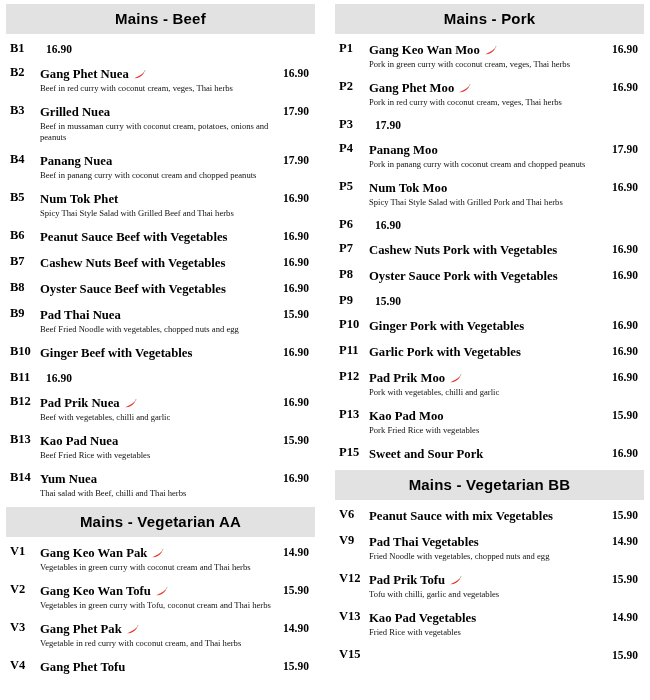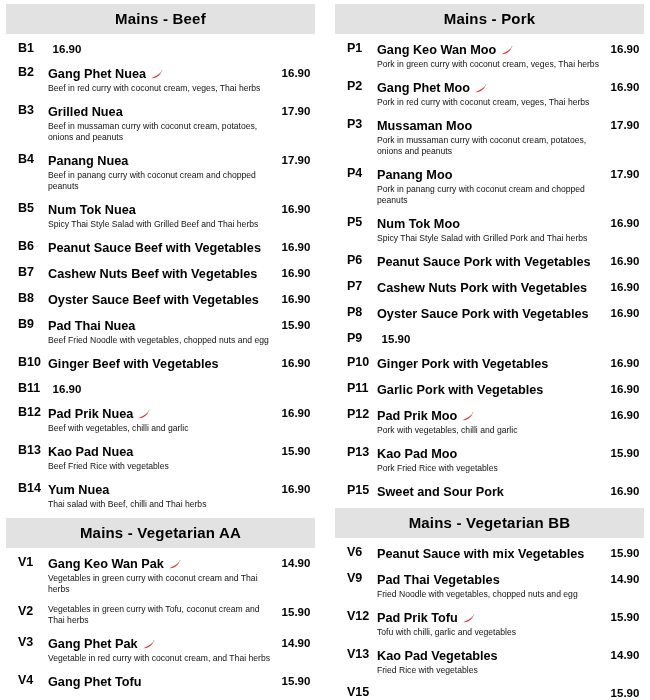--- a/index.html
+++ b/index.html
@@ -32,21 +32,22 @@
     font-weight: bold;
     padding: 6px 0 7px 0;
     margin: 4px 0 6px 0;
     letter-spacing: 0.2px;
   }
 
   .item {
     display: flex;
     flex-direction: row;
     align-items: flex-start;
-    margin: 0 0 8px 12px;
+    margin: 0 0 8px 4px;
+    font-family: Liberation Serif, serif;
   }
   .code {
     width: 30px;
     flex: 0 0 30px;
     font-size: 12.5px;
     font-weight: bold;
     padding-top: 1px;
     line-height: 14px;
   }
   .body {
@@ -118,21 +119,21 @@
         <div class="code">B4</div>
         <div class="body">
           <div><span class="name">Panang Nuea</span></div>
           <div class="desc">Beef in panang curry with coconut cream and chopped peanuts</div>
         </div>
         <div class="price">17.90</div>
       </div>
       <div class="item">
         <div class="code">B5</div>
         <div class="body">
-          <div><span class="name">Num Tok Nuea</span></div>
+          <div><span class="name">Num Tok Phet</span></div>
           <div class="desc">Spicy Thai Style Salad with Grilled Beef and Thai herbs</div>
         </div>
         <div class="price">16.90</div>
       </div>
       <div class="item">
         <div class="code">B6</div>
         <div class="body">
           <div><span class="name">Peanut Sauce Beef with Vegetables</span></div>
         </div>
         <div class="price">16.90</div>
@@ -205,20 +206,24 @@
                 <path d="M1.2,8.2 C4.5,8.6 8.5,6.6 10.6,3.4 C11.1,2.6 11.4,1.9 11.6,1.2 C10.9,2.2 9.9,3.2 8.6,4.2 C6.2,6.0 3.4,7.3 1.2,8.2 Z" fill="#e8342a"></path>
                 <path d="M10.9,1.4 C11.3,0.8 11.9,0.4 12.6,0.3 C12.2,0.9 11.8,1.3 11.3,1.6 Z" fill="#3a7d34"></path>
               </svg></span></div>
           <div class="desc">Vegetables in green curry with coconut cream and Thai herbs</div>
         </div>
         <div class="price">14.90</div>
       </div>
       <div class="item">
         <div class="code">V2</div>
         <div class="body">
+          <div><span class="name">Gang Keo Wan Tofu</span><span class="chili"><svg width="13" height="9" viewBox="0 0 13 9">
+                <path d="M1.2,8.2 C4.5,8.6 8.5,6.6 10.6,3.4 C11.1,2.6 11.4,1.9 11.6,1.2 C10.9,2.2 9.9,3.2 8.6,4.2 C6.2,6.0 3.4,7.3 1.2,8.2 Z" fill="#e8342a"></path>
+                <path d="M10.9,1.4 C11.3,0.8 11.9,0.4 12.6,0.3 C12.2,0.9 11.8,1.3 11.3,1.6 Z" fill="#3a7d34"></path>
+              </svg></span></div>
           <div class="desc">Vegetables in green curry with Tofu, coconut cream and Thai herbs</div>
         </div>
         <div class="price">15.90</div>
       </div>
       <div class="item">
         <div class="code">V3</div>
         <div class="body">
           <div><span class="name">Gang Phet Pak</span><span class="chili"><svg width="13" height="9" viewBox="0 0 13 9">
                 <path d="M1.2,8.2 C4.5,8.6 8.5,6.6 10.6,3.4 C11.1,2.6 11.4,1.9 11.6,1.2 C10.9,2.2 9.9,3.2 8.6,4.2 C6.2,6.0 3.4,7.3 1.2,8.2 Z" fill="#e8342a"></path>
                 <path d="M10.9,1.4 C11.3,0.8 11.9,0.4 12.6,0.3 C12.2,0.9 11.8,1.3 11.3,1.6 Z" fill="#3a7d34"></path>
@@ -254,47 +259,40 @@
           <div><span class="name">Gang Phet Moo</span><span class="chili"><svg width="13" height="9" viewBox="0 0 13 9">
                 <path d="M1.2,8.2 C4.5,8.6 8.5,6.6 10.6,3.4 C11.1,2.6 11.4,1.9 11.6,1.2 C10.9,2.2 9.9,3.2 8.6,4.2 C6.2,6.0 3.4,7.3 1.2,8.2 Z" fill="#e8342a"></path>
                 <path d="M10.9,1.4 C11.3,0.8 11.9,0.4 12.6,0.3 C12.2,0.9 11.8,1.3 11.3,1.6 Z" fill="#3a7d34"></path>
               </svg></span></div>
           <div class="desc">Pork in red curry with coconut cream, veges, Thai herbs</div>
         </div>
         <div class="price">16.90</div>
       </div>
       <div class="item">
         <div class="code">P3</div>
-        <div class="body">
-          <div><span class="name">Mussaman Moo</span></div>
-          <div class="desc">Pork in mussaman curry with coconut cream, potatoes, onions and peanuts</div>
-        </div>
         <div class="price">17.90</div>
       </div>
       <div class="item">
         <div class="code">P4</div>
         <div class="body">
           <div><span class="name">Panang Moo</span></div>
           <div class="desc">Pork in panang curry with coconut cream and chopped peanuts</div>
         </div>
         <div class="price">17.90</div>
       </div>
       <div class="item">
         <div class="code">P5</div>
         <div class="body">
           <div><span class="name">Num Tok Moo</span></div>
           <div class="desc">Spicy Thai Style Salad with Grilled Pork and Thai herbs</div>
         </div>
         <div class="price">16.90</div>
       </div>
       <div class="item">
         <div class="code">P6</div>
-        <div class="body">
-          <div><span class="name">Peanut Sauce Pork with Vegetables</span></div>
-        </div>
         <div class="price">16.90</div>
       </div>
       <div class="item">
         <div class="code">P7</div>
         <div class="body">
           <div><span class="name">Cashew Nuts Pork with Vegetables</span></div>
         </div>
         <div class="price">16.90</div>
       </div>
       <div class="item">

